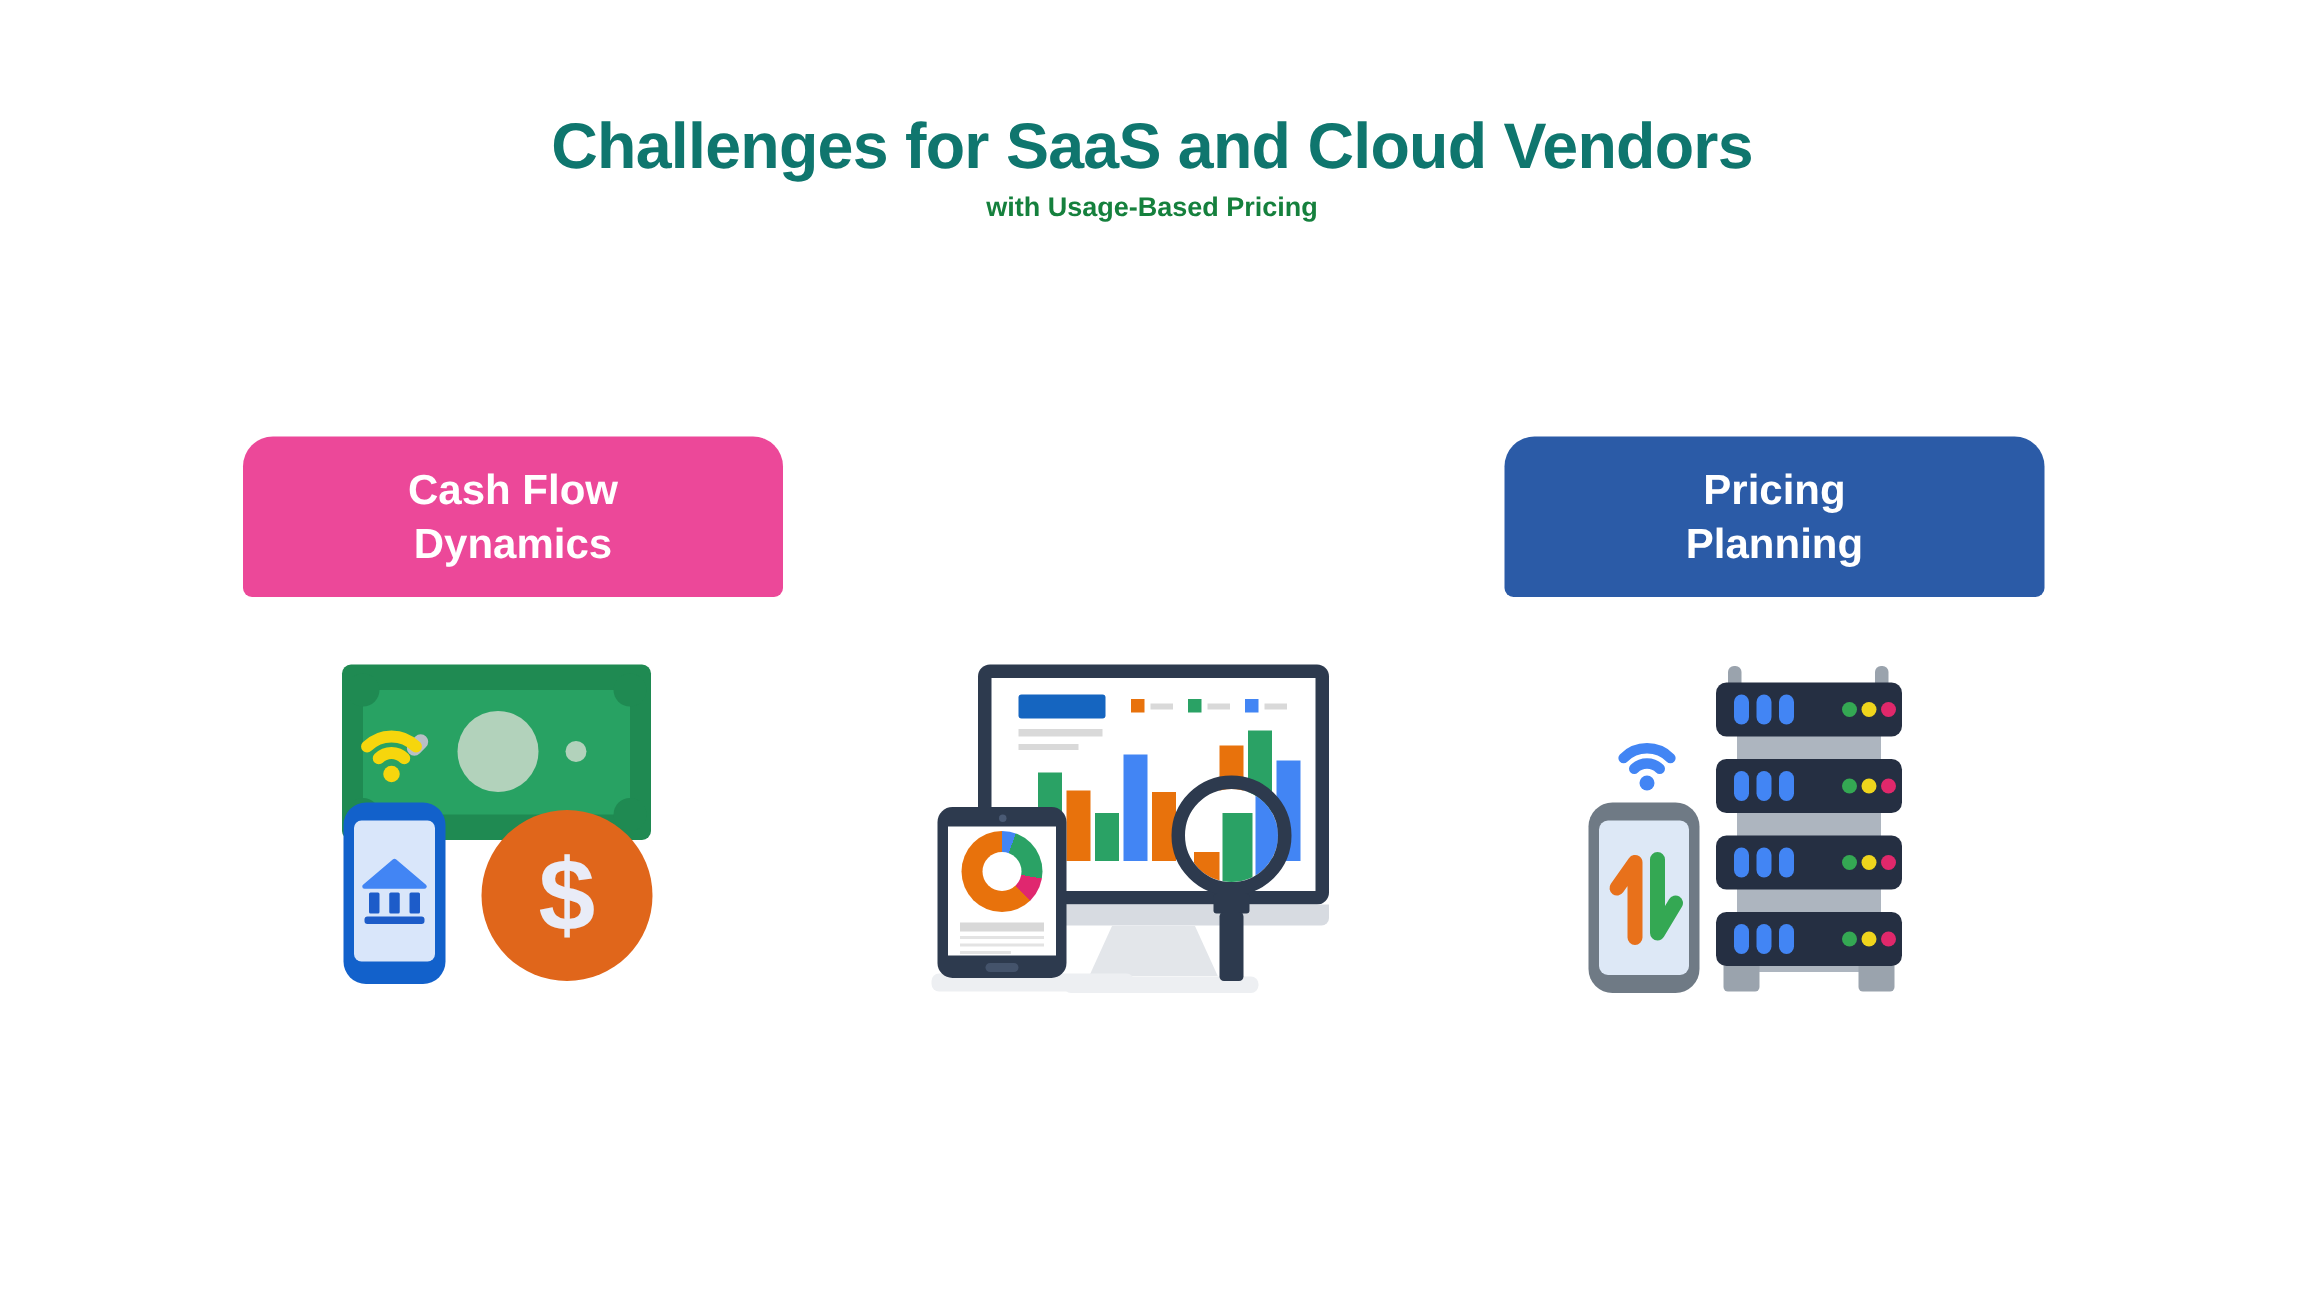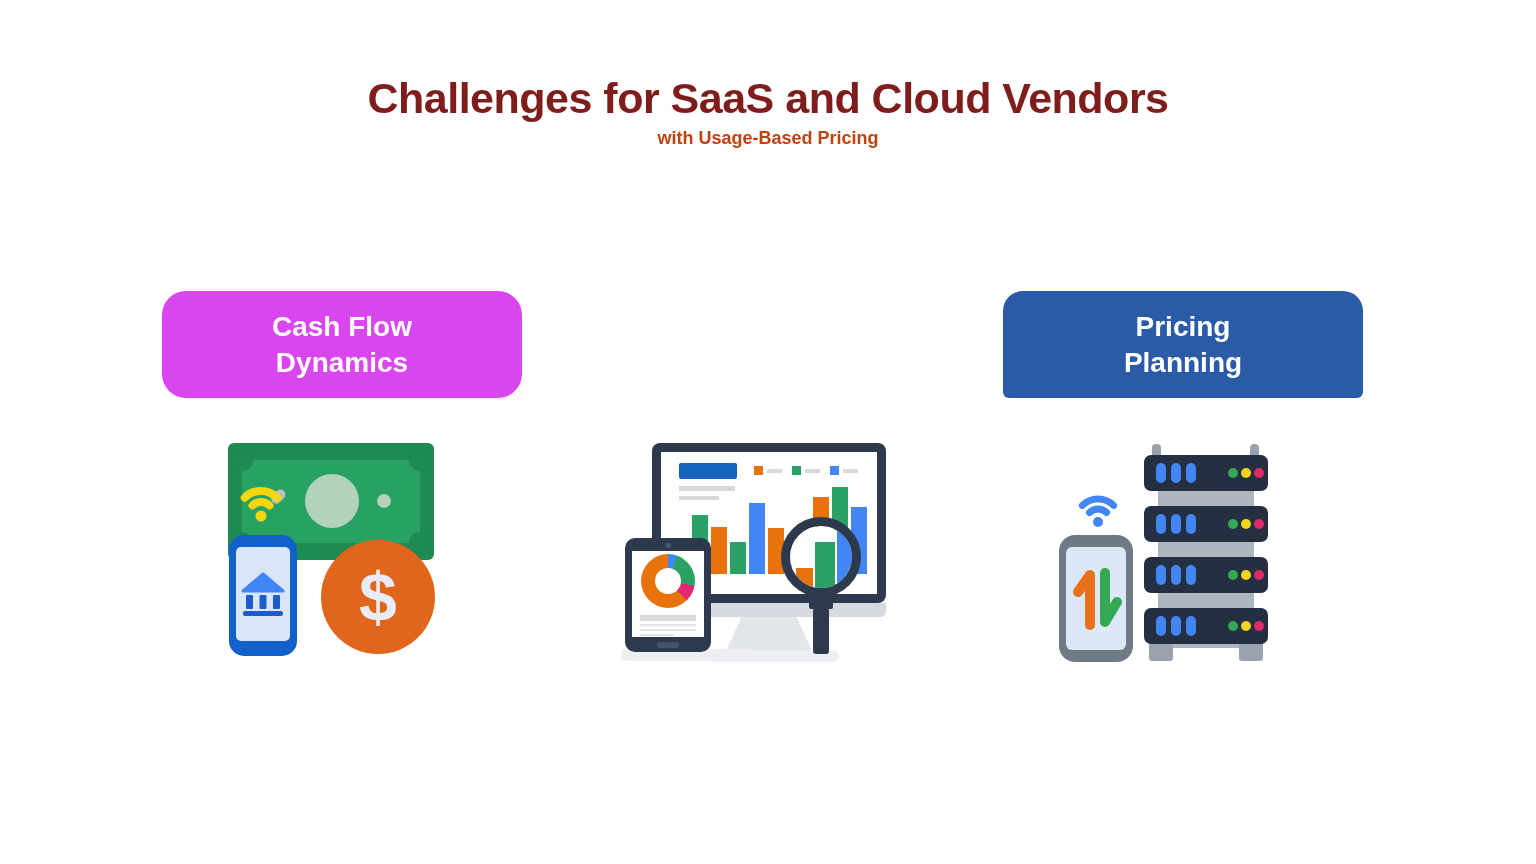--- a/index.html
+++ b/index.html
@@ -1,23 +1,23 @@
 <!DOCTYPE html>
 <html><head>
 <meta charset="utf-8">
 <style>
   html,body{margin:0;padding:0;background:#fff;}
   .stage{position:relative;width:1536px;height:864px;background:#ffffff;overflow:hidden;
          font-family:"Liberation Sans",sans-serif;color:#101010;}
 
   
   .title{position:absolute;top:74px;left:0;width:100%;text-align:center;
-         font-size:43px;font-weight:800;letter-spacing:-0.5px;color:#7f1d1d;}
+         font-size:43px;font-weight:800;letter-spacing:-0.5px;color:#0f766e;}
   .subtitle{position:absolute;top:128px;left:0;width:100%;text-align:center;
-         font-size:18px;font-weight:700;color:#c2410c;}
+         font-size:18px;font-weight:700;color:#15803d;}
 
   
   .card{position:absolute;top:291px;width:360px;height:400px;}
   .card.c1{left:162px}.card.c2{left:583px}.card.c3{left:1003px}
   .card-header{width:360px;height:107px;border-radius:20px 20px 6px 6px;
       display:flex;align-items:center;justify-content:center;text-align:center;
       color:#ffffff;font-size:28px;font-weight:700;line-height:1.27;white-space:pre-line;}
   .illus{position:absolute;top:149px;left:0;width:360px;height:235px;}
 
   
@@ -85,21 +85,21 @@
 </style>
 </head>
 <body>
 
 <div class="stage">
 
   <div class="title">Challenges for SaaS and Cloud Vendors</div>
   <div class="subtitle">with Usage-Based Pricing</div>
 
   <div class="card c1">
-    <div class="card-header" style="background: #d946ef; border-radius: 24px;">Cash Flow
+    <div class="card-header" style="background: #ec4899;">Cash Flow
 Dynamics</div>
     <div class="illus">
 
       <div class="bill">
         <div class="bill-inner">
           <div class="notch tl"></div>
           <div class="notch tr"></div>
           <div class="notch bl"></div>
           <div class="notch br"></div>
         </div>

